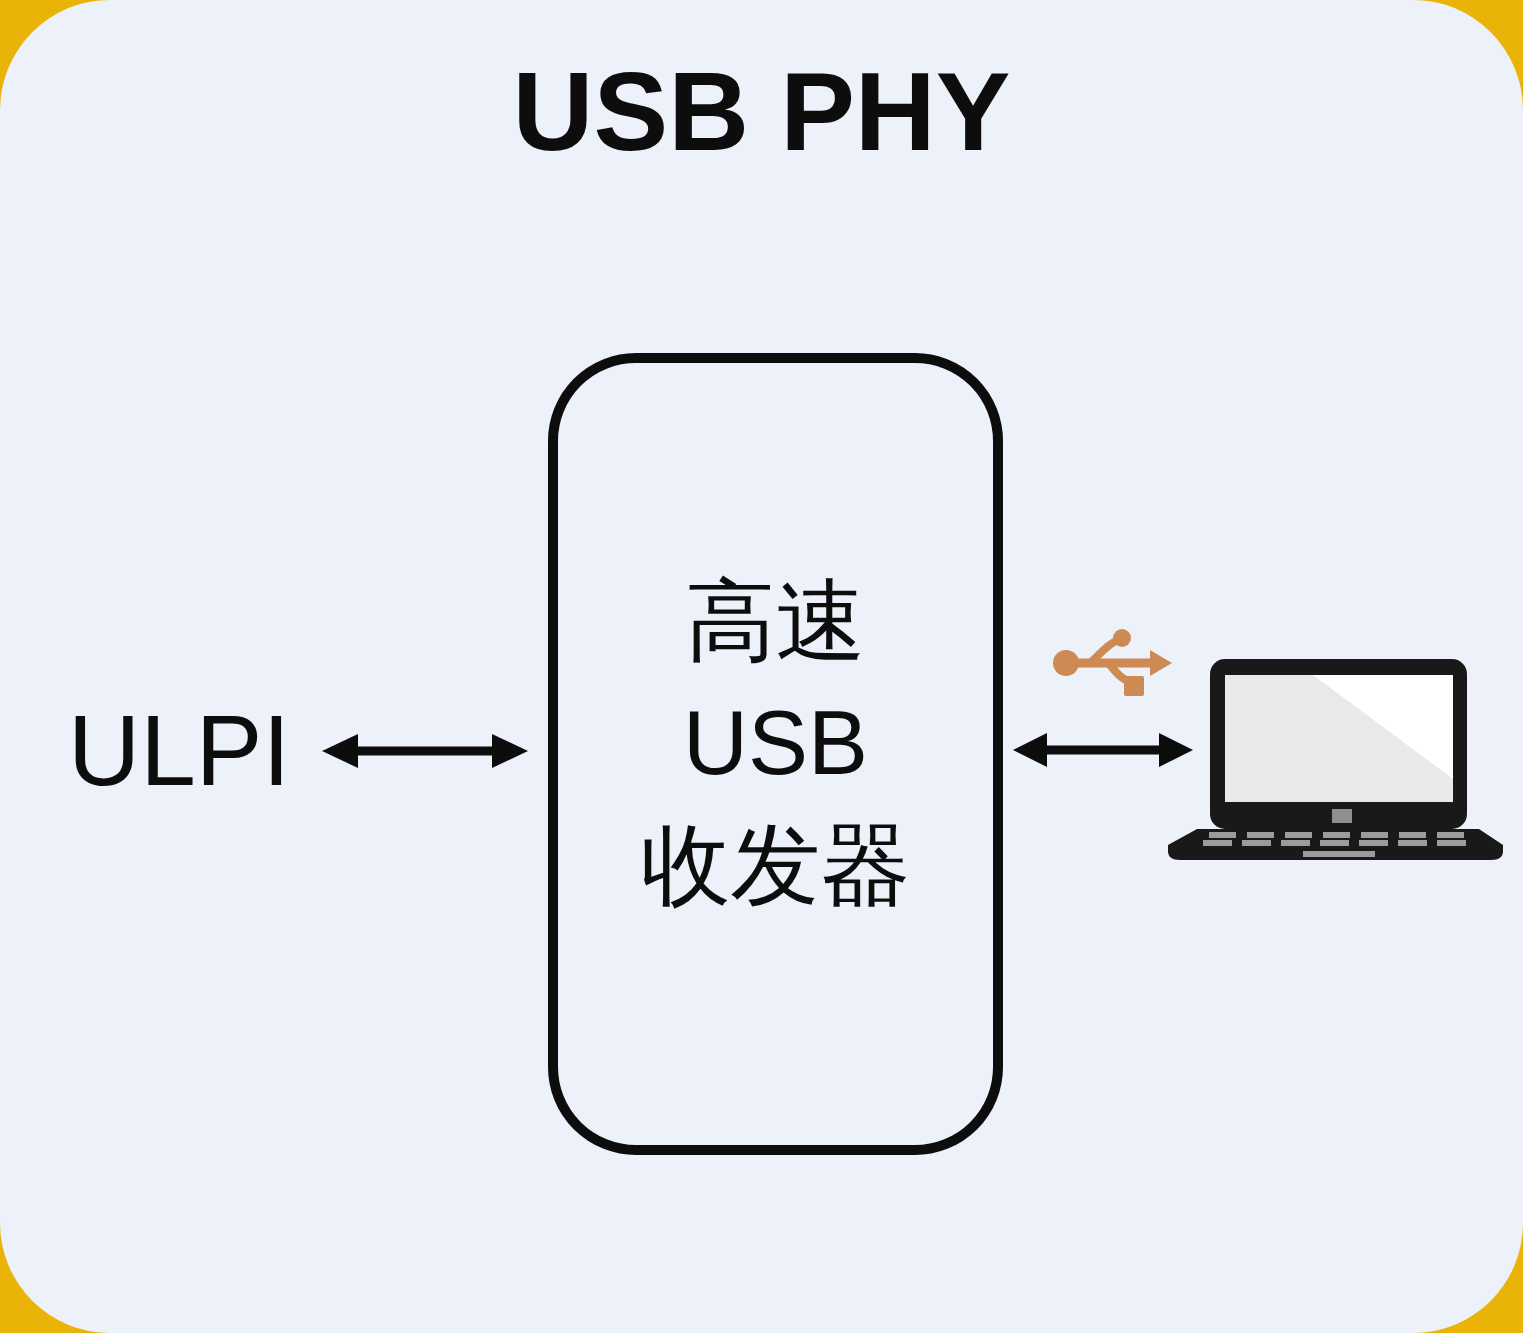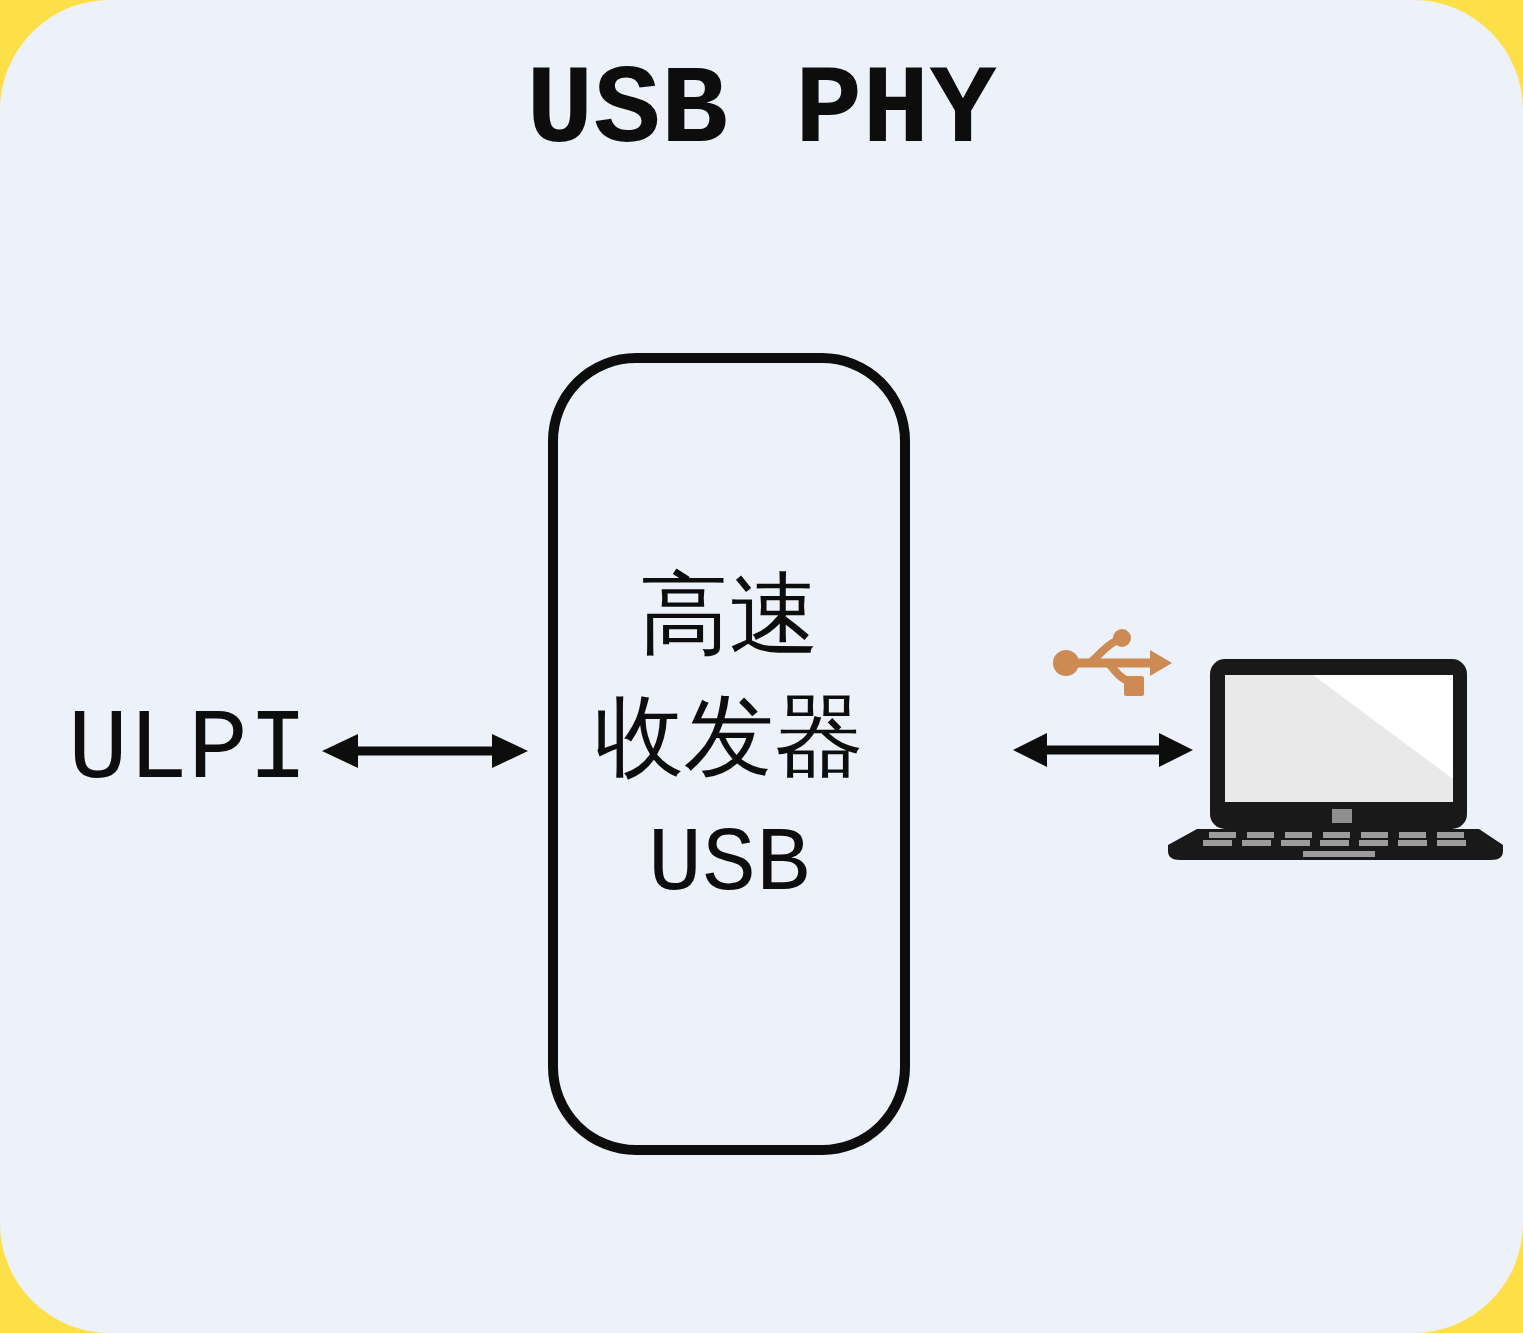--- a/index.html
+++ b/index.html
@@ -1,22 +1,22 @@
 <!DOCTYPE html>
 <html><head>
 <meta charset="utf-8">
 <style>
   html, body { margin: 0; padding: 0; background: #ffffff; }
   .canvas {
     position: relative;
     width: 1523px;
     height: 1333px;
-    background: #fde047;
+    background: #eab308;
     overflow: hidden;
-    font-family: Liberation Mono, monospace;
+    font-family: Liberation Sans, sans-serif;
   }
   .panel {
     position: absolute;
     left: 0; top: 0;
     width: 1523px;
     height: 1333px;
     background: #ecf1fa;
     border-radius: 110px;
   }
   .title {
@@ -26,21 +26,21 @@
     text-align: center;
     font-size: 112px;
     font-weight: 900;
     letter-spacing: 0px;
     color: #0d0d0d;
     line-height: 1.1;
   }
   .transceiver-box {
     position: absolute;
     left: 548px; top: 353px;
-    width: 362px; height: 802px;
+    width: 455px; height: 802px;
     box-sizing: border-box;
     border: 10px solid #0d0d0d;
     border-radius: 88px;
     background: transparent;
     display: flex;
     flex-direction: column;
     align-items: center;
     justify-content: center;
     padding-bottom: 22px;
   }
@@ -78,22 +78,22 @@
   <div class="ulpi-label">ULPI</div>
 
   <svg class="arrow-left" width="210" height="44" viewBox="0 0 210 44">
     <line x1="30" y1="22" x2="180" y2="22" stroke="#0d0d0d" stroke-width="9"></line>
     <polygon points="38,5 2,22 38,39" fill="#0d0d0d"></polygon>
     <polygon points="172,5 208,22 172,39" fill="#0d0d0d"></polygon>
   </svg>
 
   <div class="transceiver-box">
     <div class="transceiver-line">高速</div>
+    <div class="transceiver-line">USB</div>
     <div class="transceiver-line">收发器</div>
-    <div class="transceiver-line">USB</div>
   </div>
 
   <svg class="arrow-right" width="184" height="44" viewBox="0 0 184 44">
     <line x1="28" y1="22" x2="156" y2="22" stroke="#0d0d0d" stroke-width="9"></line>
     <polygon points="36,5 2,22 36,39" fill="#0d0d0d"></polygon>
     <polygon points="148,5 182,22 148,39" fill="#0d0d0d"></polygon>
   </svg>
 
   <svg class="usb-icon" width="120" height="76" viewBox="0 0 120 76">
     <g fill="#cd8a52" stroke="#cd8a52">

